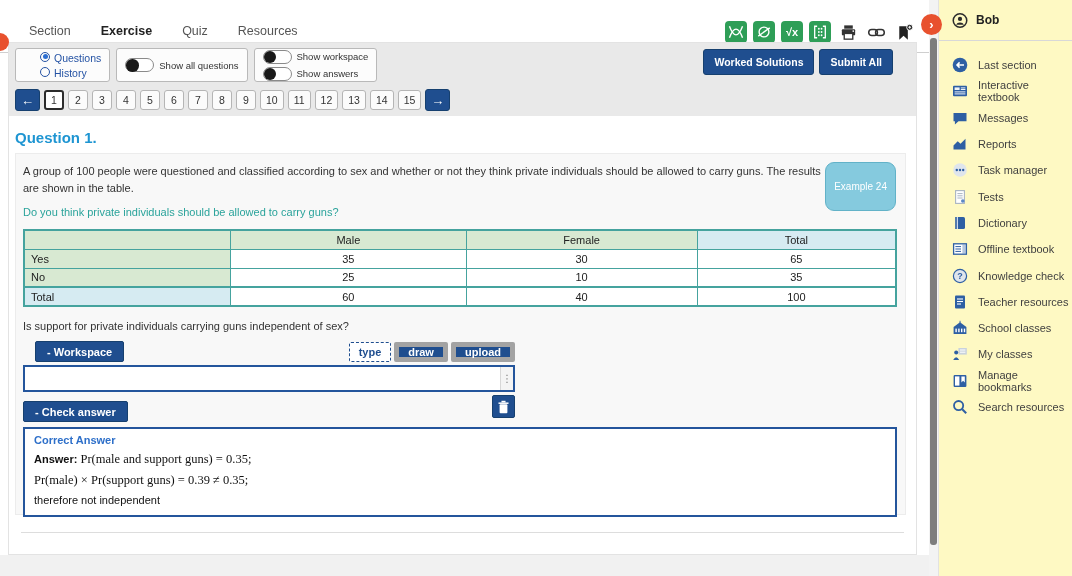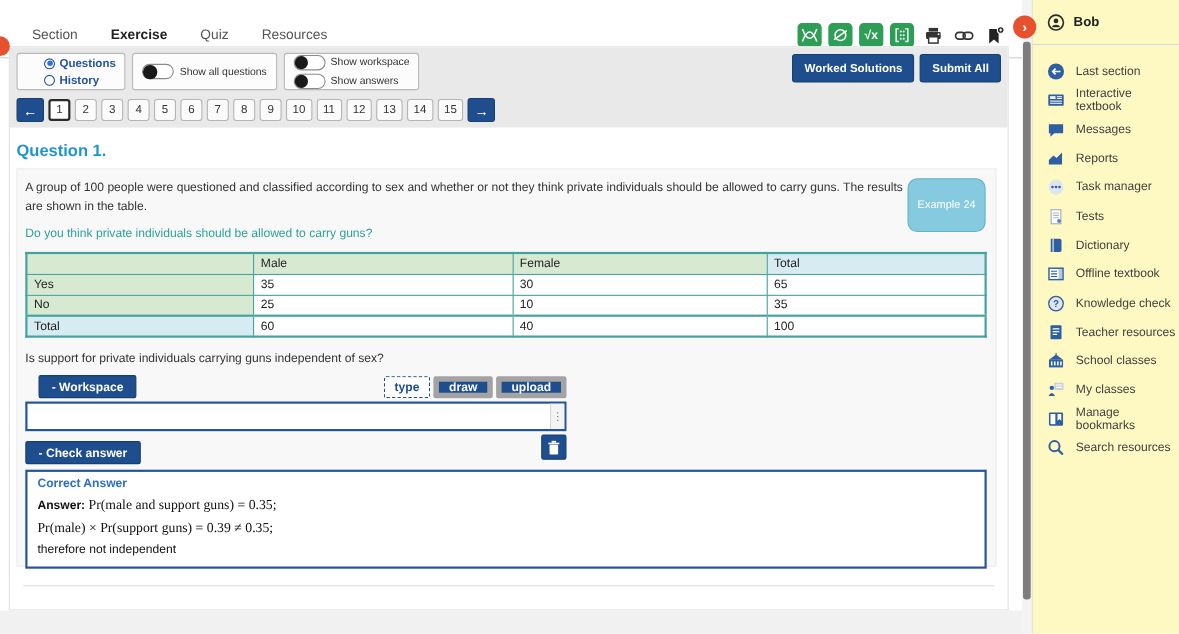--- a/index.html
+++ b/index.html
@@ -28,42 +28,42 @@
   .sb-icon { width:16px; height:16px; flex:none; display:flex; align-items:center; justify-content:center; }
   .sidebar-toggle { position:absolute; left:921px; top:14px; width:21px; height:21px; border-radius:50%; background:#e8512e; z-index:7; color:#fff; display:flex; align-items:center; justify-content:center; font-size:13px; font-weight:bold; line-height:1; cursor:pointer; }
 
   
   .main-card { position:absolute; left:8px; top:42px; width:909px; height:513px; background:#fff; border:1px solid #e3e3e3; }
   .footer-bg { position:absolute; left:0; top:555px; width:929px; height:21px; background:#f1f1f1; }
 
   .controls-strip { height:73px; background:#e9e9e9; padding:5px 5px 0 6px; position:relative; }
   .controls-row { display:flex; gap:6px; }
   .ctrl-box { background:#fcfcfc; border:1px solid #b9b9b9; border-radius:3px; padding:2px 8px; display:flex; flex-direction:column; justify-content:center; gap:3px; height:34px; }
-  .radio-row { display:flex; align-items:center; gap:4px; font-size:10.5px; font-weight:bold; color:#2553a4; cursor:pointer;padding-left:16px; }
+  .radio-row { display:flex; align-items:flex-start; gap:4px; font-size:10.5px; font-weight:normal; color:#2553a4; cursor:pointer;padding-left:16px; }
   .radio { width:10px; height:10px; border:1px solid #2553a4; border-radius:50%; position:relative; flex:none; }
   .radio.checked::after { content:''; position:absolute; inset:1.5px; background:#2d6fd2; border-radius:50%; }
   .toggle-row { display:flex; align-items:center; gap:5px; font-size:9.5px; color:#333; }
   .toggle { width:29px; height:14px; border:1px solid #8a8a8a; border-radius:8px; background:#fff; position:relative; flex:none; cursor:pointer; }
   .toggle::after { content:''; position:absolute; left:0; top:0; width:12.5px; height:12.5px; background:#191919; border-radius:50%; }
-  .strip-buttons { position:absolute; right:6px; top:6px; display:flex; gap:5px; }
+  .strip-buttons { position:absolute; right:23px; top:6px; display:flex; gap:5px; }
   .btn-primary { background:#1f4e8f; color:#fff; font-weight:bold; font-size:10.5px; border:1px solid #16406f; border-radius:3px; padding:0 10px; height:26px; display:flex; align-items:center; cursor:pointer; }
 
   .pagination { display:flex; gap:4px; margin-top:7px; align-items:center; }
   .page-arrow { width:25px; height:22px; background:#1f4e8f; border:1px solid #16406f; border-radius:3px; color:#fff; display:flex; align-items:center; justify-content:center; font-size:13px; cursor:pointer; }
   .page-num { min-width:20px; height:20px; background:#fbfbfb; border:1px solid #b5b5b5; border-radius:3px; display:flex; align-items:center; justify-content:center; font-size:10.5px; color:#333; padding:0 5px; cursor:pointer; }
   .page-num.current { border:2px solid #2b2b2b; background:#fff; }
 
   .question-title { color:#1e95d2; font-weight:bold; font-size:15px; margin:13px 0 7px 6px; }
   .question-panel { position:relative; margin-left:6px; width:891px; height:362px; background:#f8f8f8; border:1px solid #ececec; padding:9px 8px 0 7px; }
   .q-intro { font-size:11px; color:#333; line-height:1.5; width:812px; }
   .example-badge { position:absolute; right:9px; top:8px; background:#85cade; border:1px solid #62b2c8; color:#fff; font-size:10px; border-radius:9px; padding:18px 8px; line-height:1.1; }
   .q-teal { color:#2aa39b; font-size:11px; margin-top:10px; }
 
   table.data { border-collapse:collapse; width:100%; margin-top:11px; border:2px solid #45a39e; table-layout:fixed; }
-  .data th, .data td { border:1px solid #45a39e; font-size:11px; font-weight:normal; height:19px; padding:0 6px; color:#222; text-align:left; }
+  .data th, .data td { border:1px solid #45a39e; font-size:11px; font-weight:normal; height:19px; padding:0 6px; color:#222; text-align:center; }
   .data th { background:#d8e9d2; }
   .data th.total-col { background:#d6ebf2; }
   .data td.label-cell { background:#d8e9d2; text-align:left; }
   .data tr.total-row td.label-cell { background:#d6ebf2; }
   .data td.data-cell { background:#fff; }
   .data tr.total-row td { border-top:2px solid #45a39e; }
   .data .c0 { width:23.7%; } .data .c1 { width:27%; } .data .c2 { width:26.5%; } .data .c3 { width:22.8%; }
 
   .q-follow { font-size:11px; margin-top:13px; color:#333; }
   .ws-row { margin-top:9px; width:492px; display:flex; justify-content:space-between; align-items:flex-end;padding-left:12px; }

